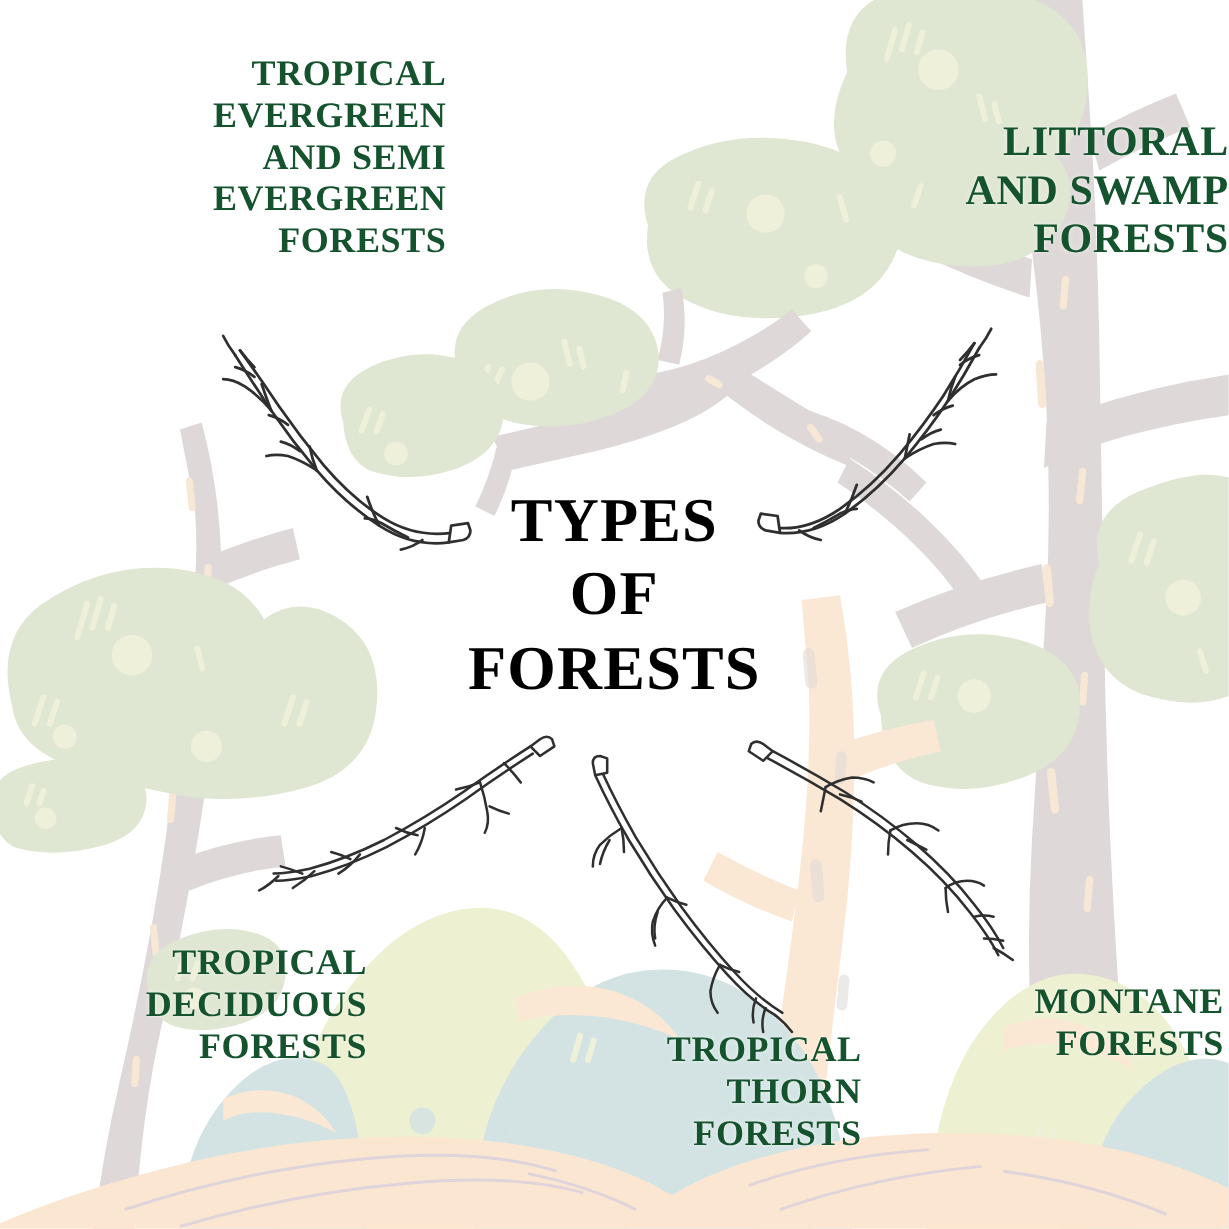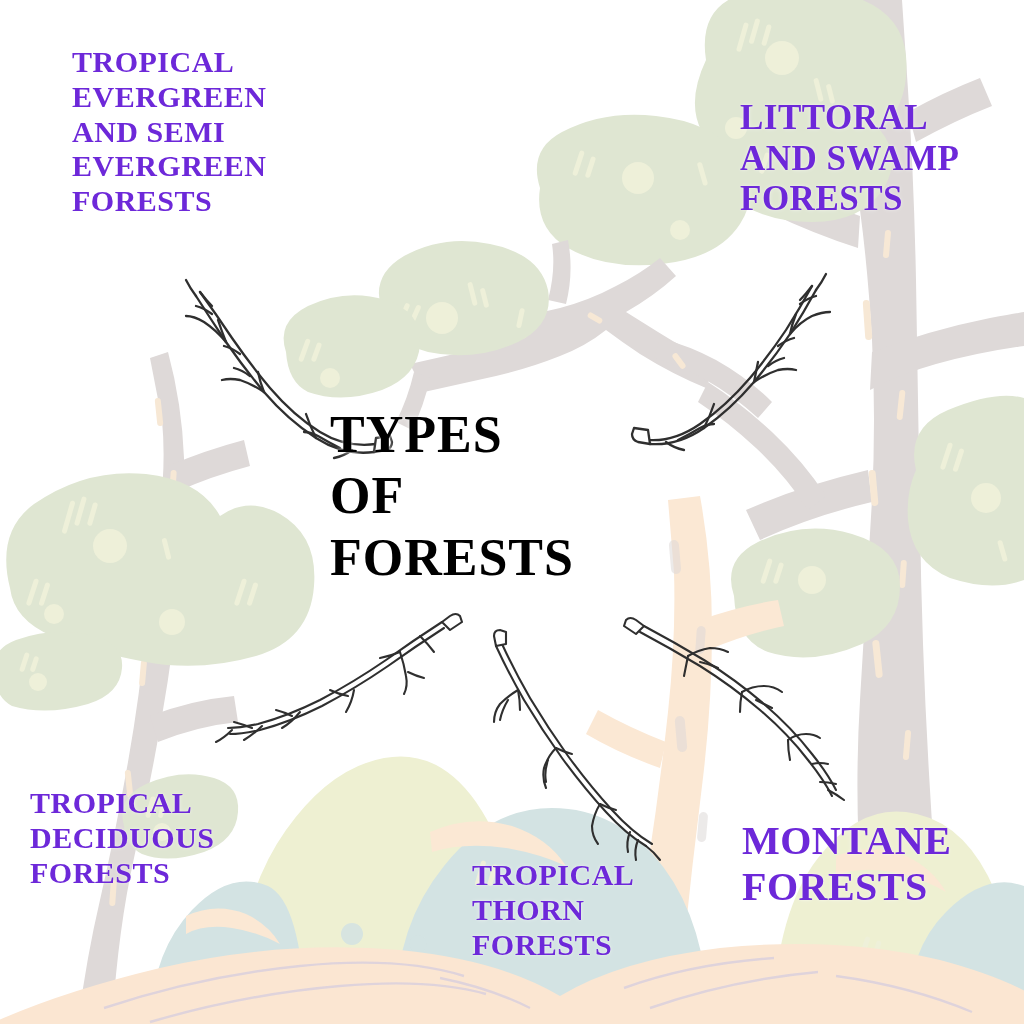--- a/index.html
+++ b/index.html
@@ -6,46 +6,47 @@
   body{
     width:1024px;height:1024px;overflow:hidden;
     background:#ffffff;
     font-family:"Liberation Serif", serif;
     position:relative;
   }
   #stage{position:absolute;inset:0;width:1024px;height:1024px;}
   #art{position:absolute;inset:0;width:1024px;height:1024px;}
   .lbl{
     position:absolute;
-    color:#6d28d9;
+    color:#14532d;
     font-family:"Liberation Serif", serif;
     font-weight:700;
     letter-spacing:0.5px;
     line-height:1.16;
-    text-align:left;
+    text-align:right;
     white-space:pre-line;
     text-shadow:0 0 2px rgba(255,255,255,.55), 0 0 5px rgba(255,255,255,.4);
   }
   #title{
     position:absolute;
     left:330px;top:404px;width:364px;
     font-size:52px;
     line-height:1.18;
+    text-align:center;
     font-weight:700;
     color:#000;
     letter-spacing:1px;
     white-space:pre-line;
     text-shadow:0 0 3px rgba(255,255,255,.7), 0 0 7px rgba(255,255,255,.5);
     font-family:"Liberation Serif", serif;
   }
   #lbl-tropical-evergreen{left:72px;top:45px;width:300px;font-size:30px;}
   #lbl-littoral-swamp{left:740px;top:98px;width:284px;font-size:35px;}
   #lbl-tropical-deciduous{left:30px;top:786px;width:276px;font-size:30px;}
   #lbl-tropical-thorn{left:472px;top:858px;width:246px;font-size:30px;}
-  #lbl-montane{left:742px;top:818px;width:248px;font-size:40px;}
+  #lbl-montane{left:772px;top:818px;width:248px;font-size:30px;}
 </style>
 </head>
 <body>
 
 <div id="stage">
 
   <svg id="art" viewBox="0 0 1024 1024" xmlns="http://www.w3.org/2000/svg">
     <defs>
       <g id="dash-set">
         <rect x="0" y="0" width="4" height="26" rx="2" fill="#eef0d9" transform="rotate(18)"></rect>

